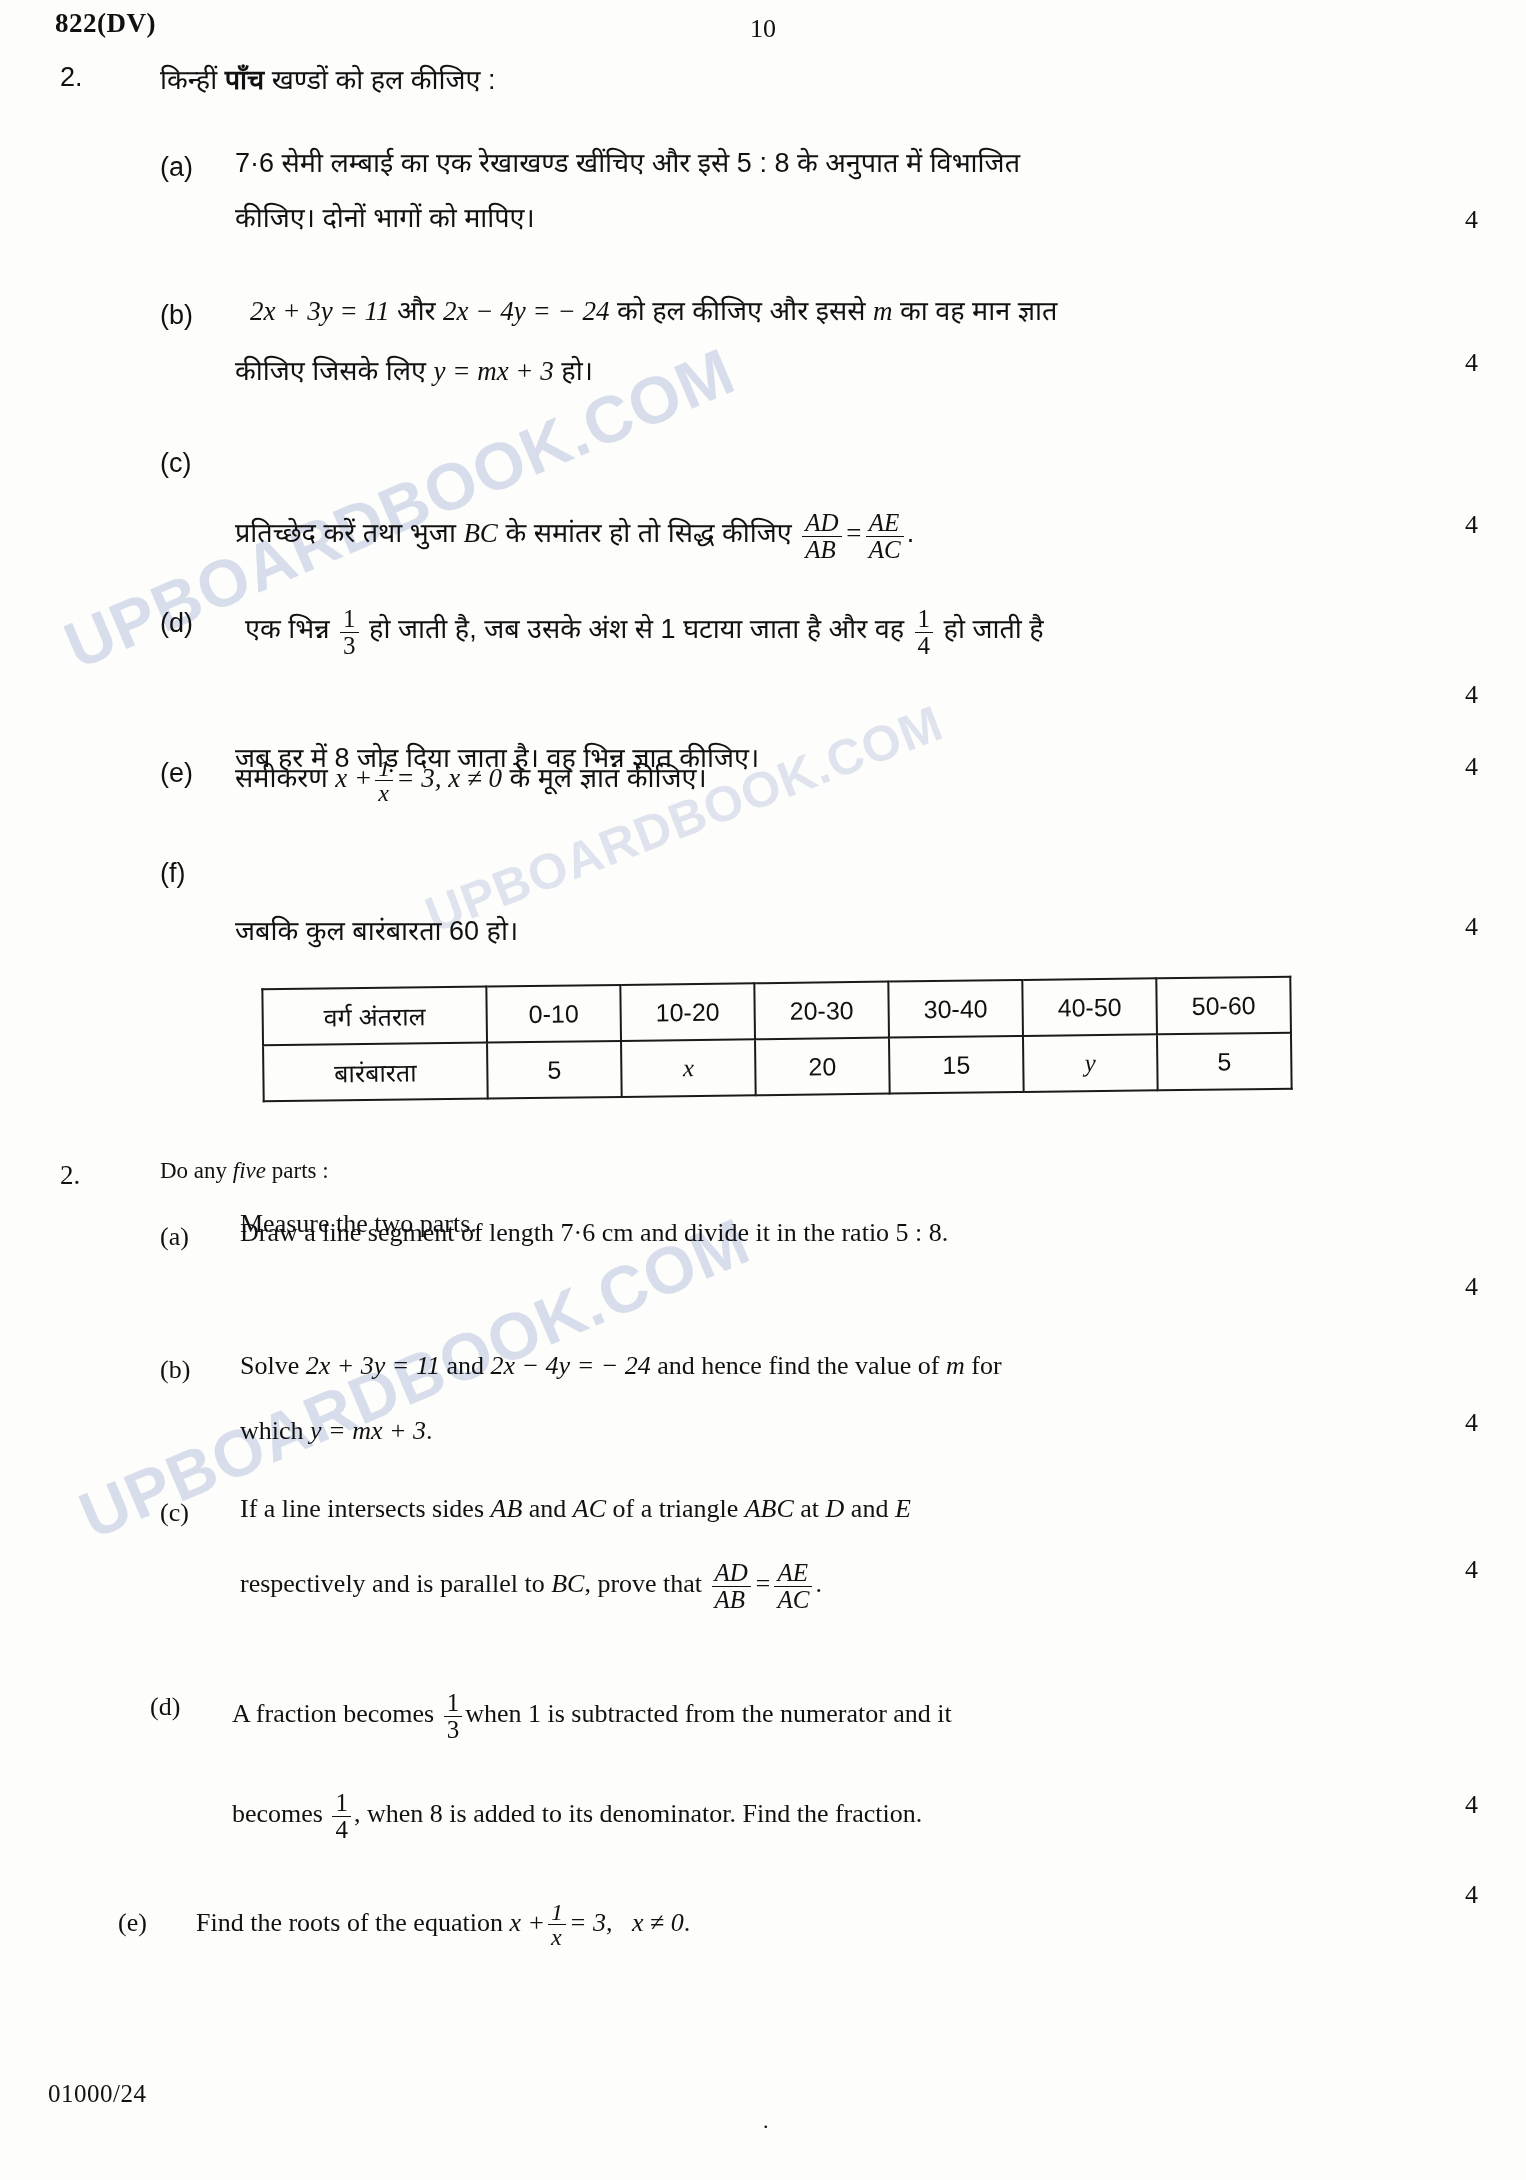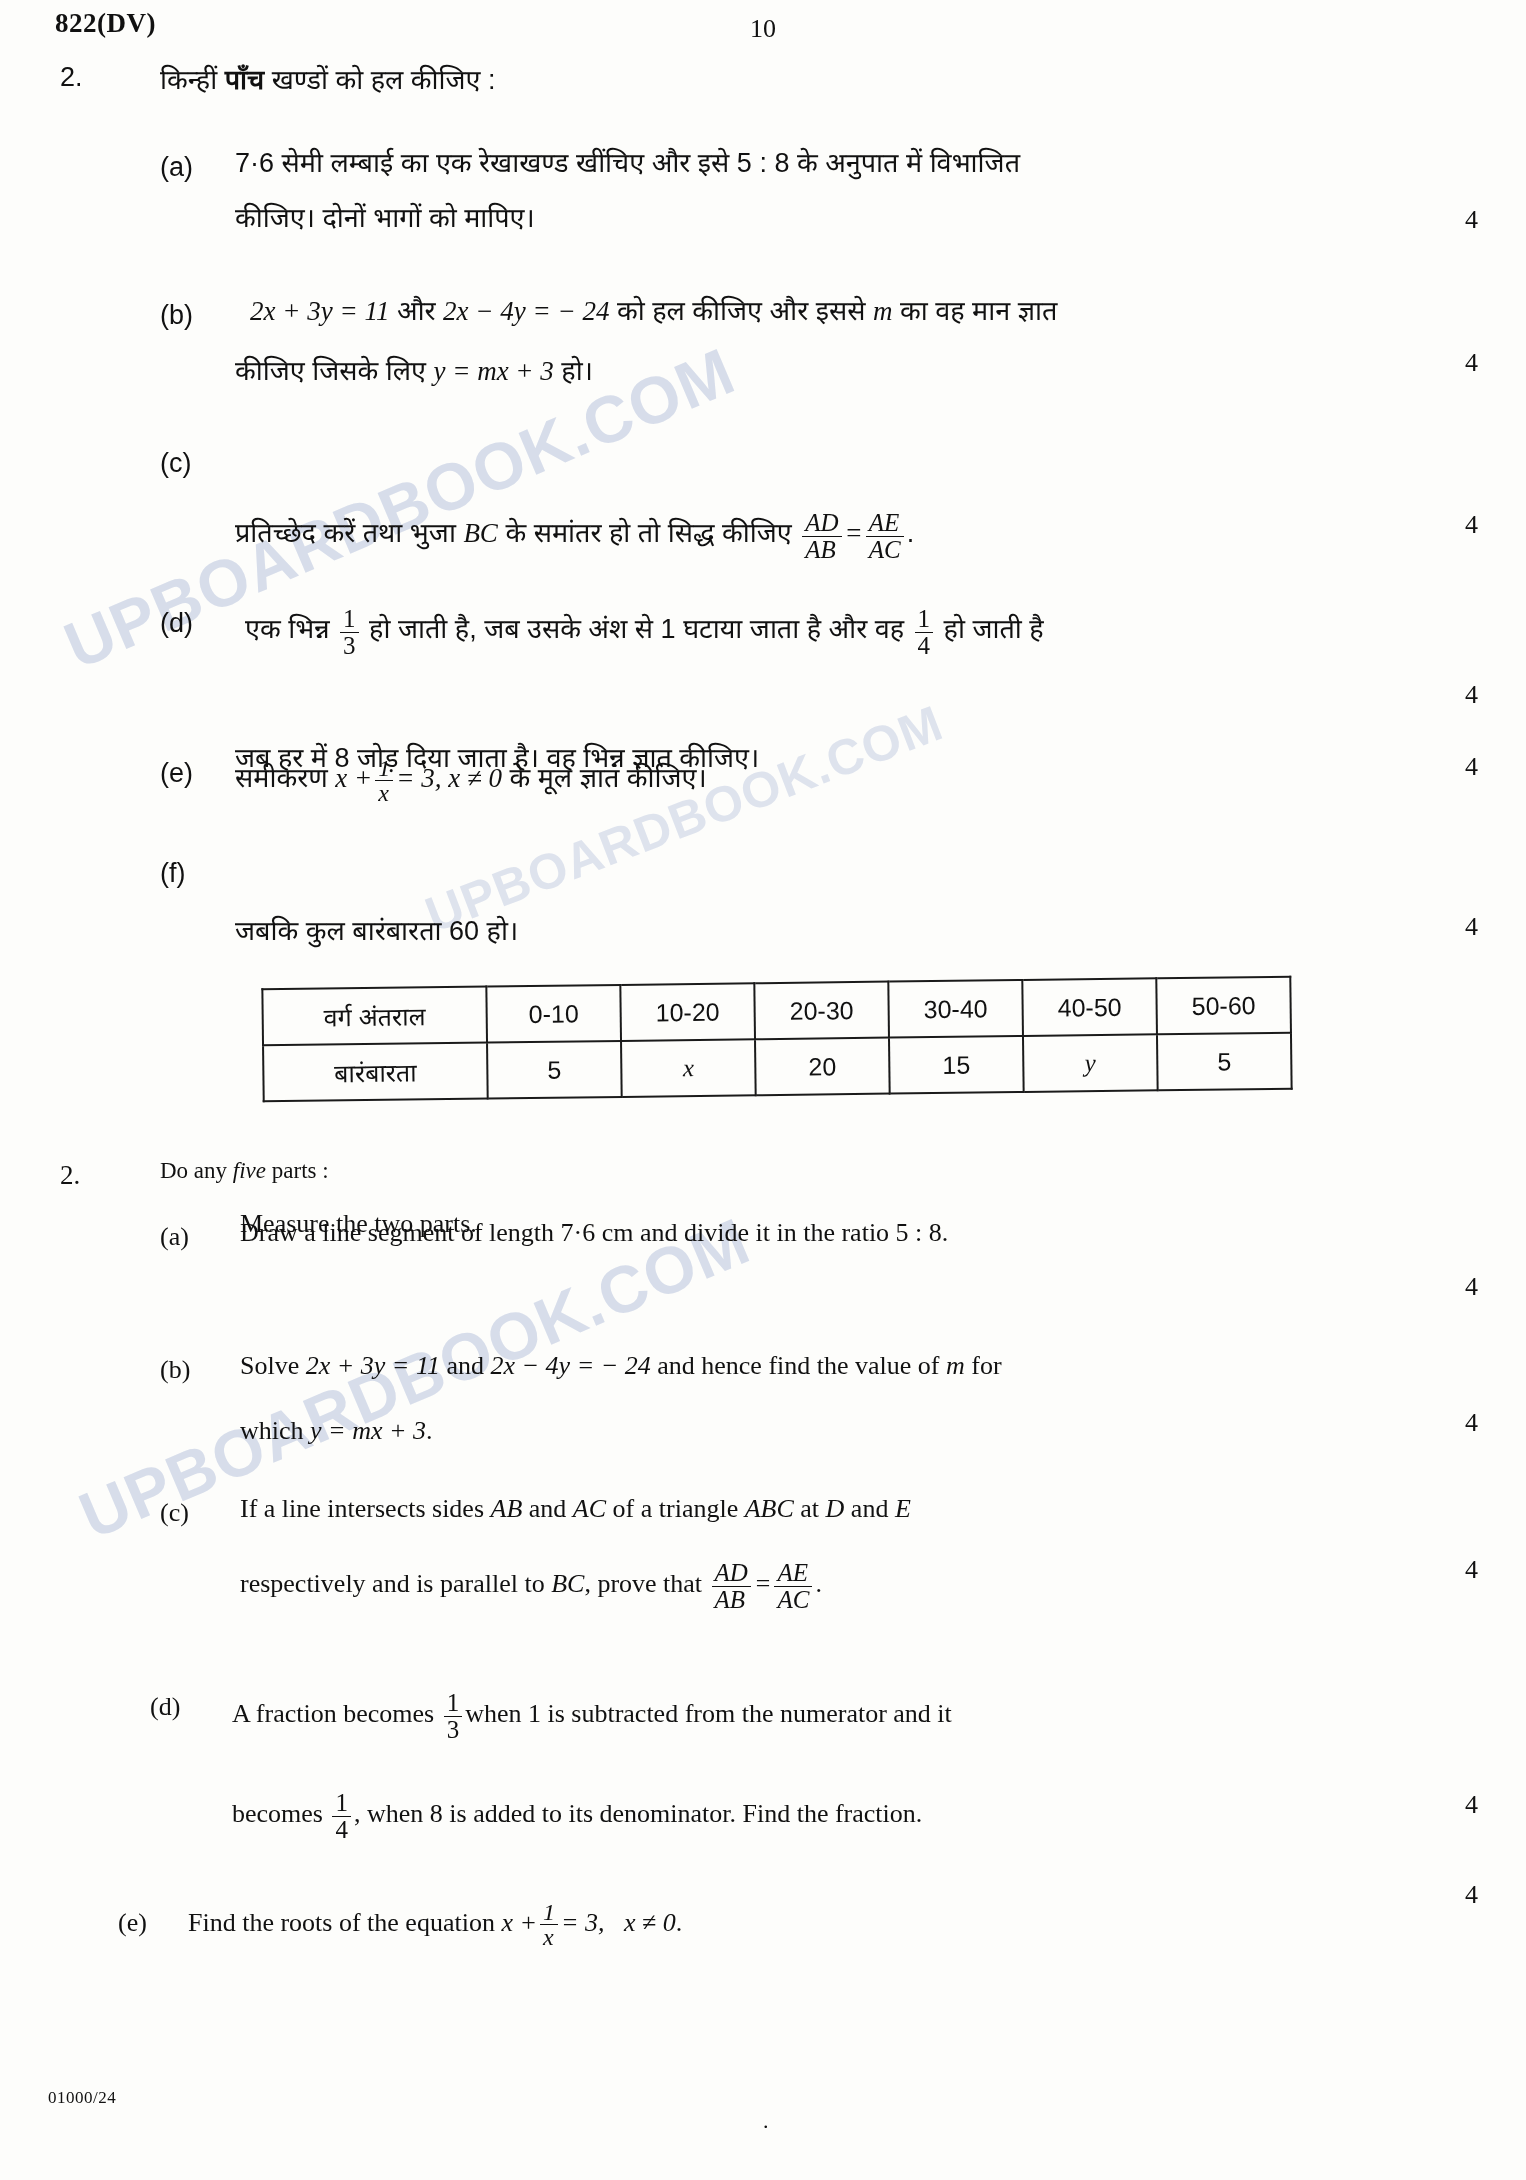--- a/index.html
+++ b/index.html
@@ -125,21 +125,21 @@
     font-size: 25px;
   }
   .freq-table td.cell { width: 120px; }
   .freq-table .var { font-family: "Liberation Serif", serif; font-style: italic; }
 
   
   .footer {
     position: absolute;
     left: 48px;
     bottom: 72px;
-    font-size: 17px;
+    font-size: 25px;
     font-family: "Liberation Serif", serif;
     letter-spacing: .5px;
   }
   .footer-dot {
     position: absolute;
     left: 50%;
     bottom: 46px;
     font-size: 22px;
   }
 </style>
@@ -253,21 +253,21 @@
   <div class="plabel eng" style="left:150px; top:1692px;">(d)</div>
   <div class="ptext eng" style="left:232px; top:1690px; width:1260px;">
     <span>A fraction becomes </span><span class="frac"><span class="num">1</span><span class="den">3</span></span><span>when 1 is subtracted from the numerator and it</span>
   </div>
   <div class="ptext eng" style="left:232px; top:1790px; width:1260px;">
     <span>becomes  </span><span class="frac"><span class="num">1</span><span class="den">4</span></span><span>, when 8 is added to its denominator. Find the fraction.</span>
   </div>
   <div class="marks" style="top:1790px;">4</div>
 
   <div class="plabel eng" style="left:118px; top:1908px;">(e)</div>
-  <div class="ptext eng" style="left:188px; top:1900px;">
+  <div class="ptext eng" style="left:196px; top:1900px;">
     <span>Find the roots of the equation </span><span class="mathi">x +</span><span class="frac mathi small"><span class="num">1</span><span class="den">x</span></span><span class="mathi">= 3,</span>&nbsp;&nbsp;&nbsp;<span class="mathi">x ≠ 0</span><span>.</span>
   </div>
   <div class="marks" style="top:1880px;">4</div>
 
   <div class="footer">01000/24</div>
   <div class="footer-dot">.</div>
 
 </div>
 
 </body></html>

